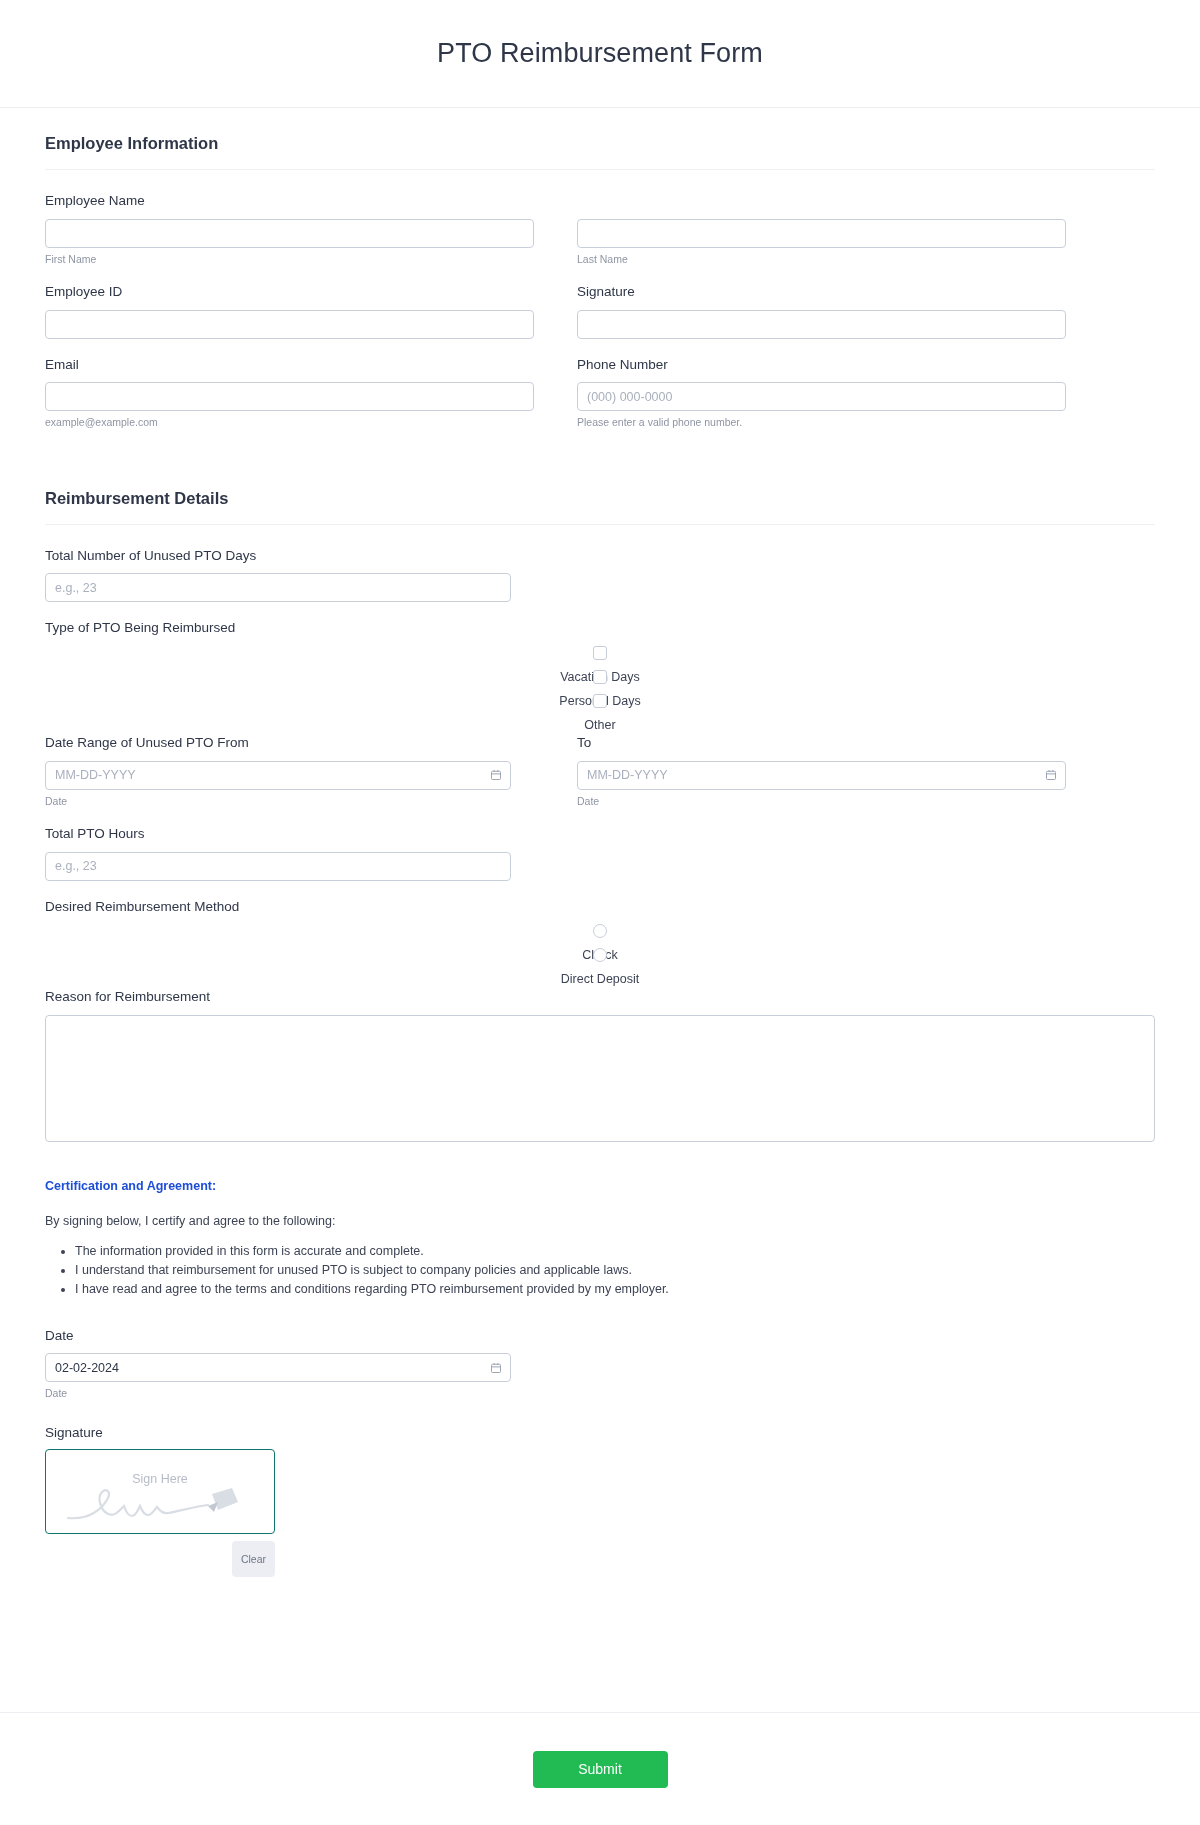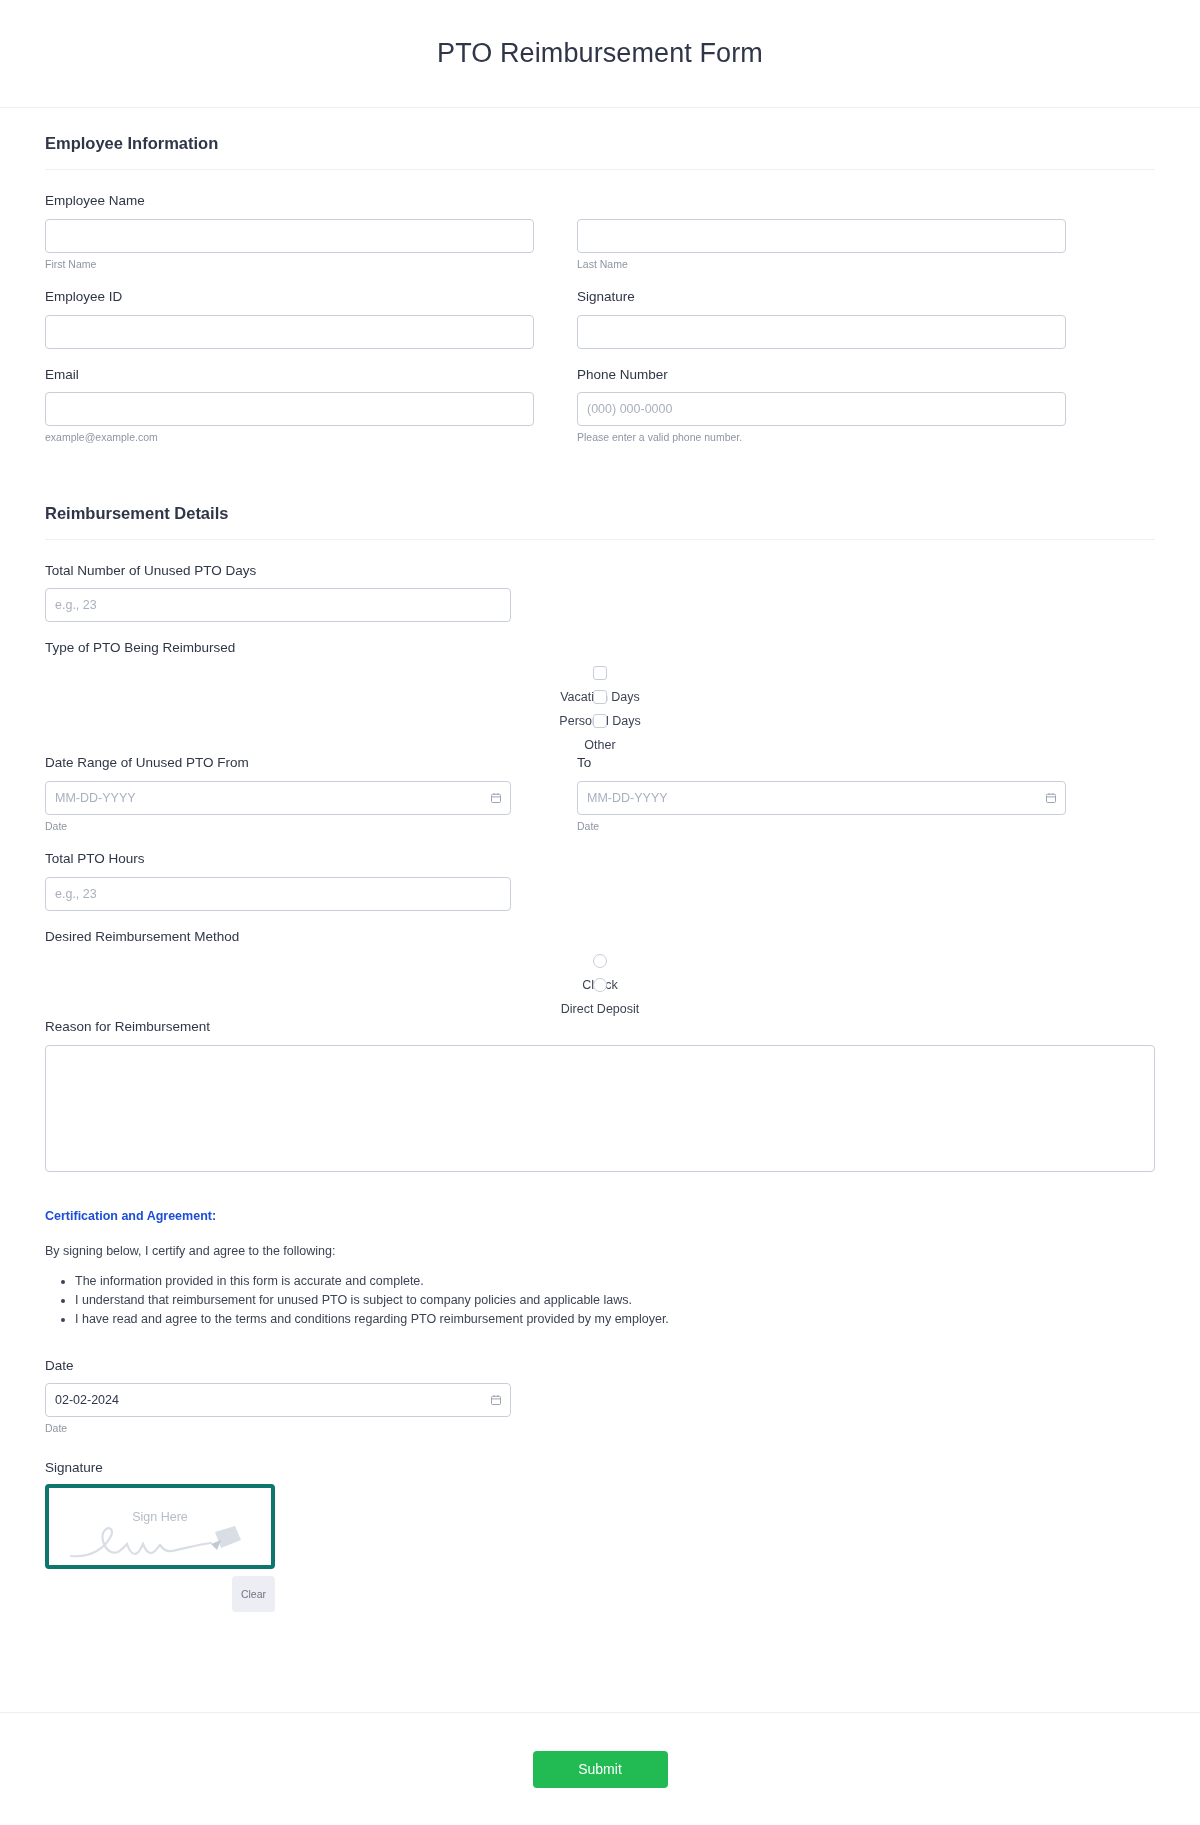--- a/index.html
+++ b/index.html
@@ -45,21 +45,21 @@
   .sub-label {
     font-size: 10.5px; color: #8e95a3; margin-top: 5px; line-height: 1.3;
   }
 
   input.text-input, .fake-input {
     width: 100%; height: 29px;
     border: 1px solid #c9cfd9; border-radius: 4px;
     background: #fff;
     font-family: "Liberation Sans", sans-serif;
     font-size: 12.5px; color: #2e3648;
-    padding: 16px 9px;
+    padding: 4px 9px;
     outline: none;
   }
   input.text-input::placeholder { color: #a9b0bd; }
   input.small { width: 466px; }
 
   .date-wrap { position: relative; width: 466px; }
   .date-wrap.wide { width: 100%; }
   .date-wrap input { width: 100%; padding-right: 28px; }
   .cal-icon {
     position: absolute; right: 9px; top: 50%; transform: translateY(-50%);
@@ -93,21 +93,21 @@
   .cert-block { margin-top: 33px; }
   .cert-title { font-size: 12.5px; font-weight: bold; color: #1d4ed8; margin-bottom: 21px; }
   .cert-intro { font-size: 12.5px; color: #3c4354; margin-bottom: 14px; }
   ul.cert-list { margin: 0 0 0 3px; padding-left: 27px; }
   ul.cert-list li { font-size: 12.5px; color: #3c4354; line-height: 1.52; }
 
   
   .sig-label { font-size: 13.5px; color: #2e3648; margin-bottom: 9px; }
   .sig-pad {
     width: 230px; height: 85px;
-    border: 4px solid #0f766e; border-radius: 4px;
+    border: 1px solid #0f766e; border-radius: 4px;
     background: #fff; position: relative; overflow: hidden;
   }
   .sig-hint {
     position: absolute; left: 0; right: 0; top: 22px;
     text-align: center; font-size: 12.5px; color: #b6bcc8;
   }
   .sig-art { position: absolute; left: 16px; top: 30px; }
   .clear-row { width: 230px; display: flex; justify-content: flex-end; margin-top: 7px; }
   .clear-btn {
     background: #eceef3; color: #6f7686; border: none; border-radius: 4px;

